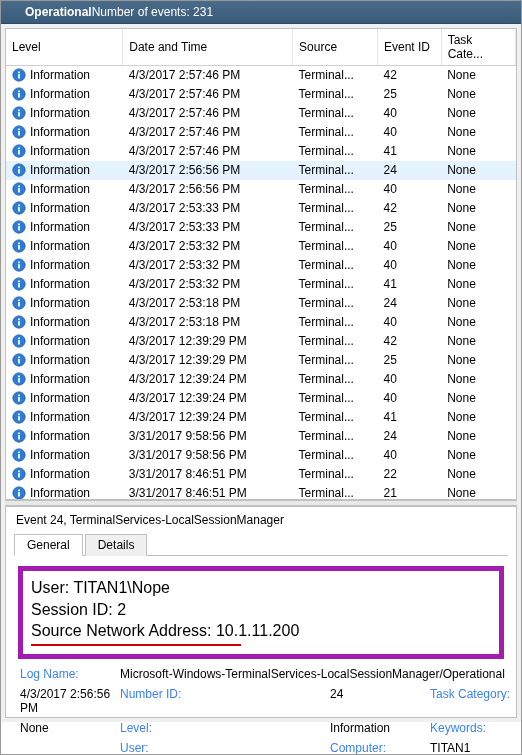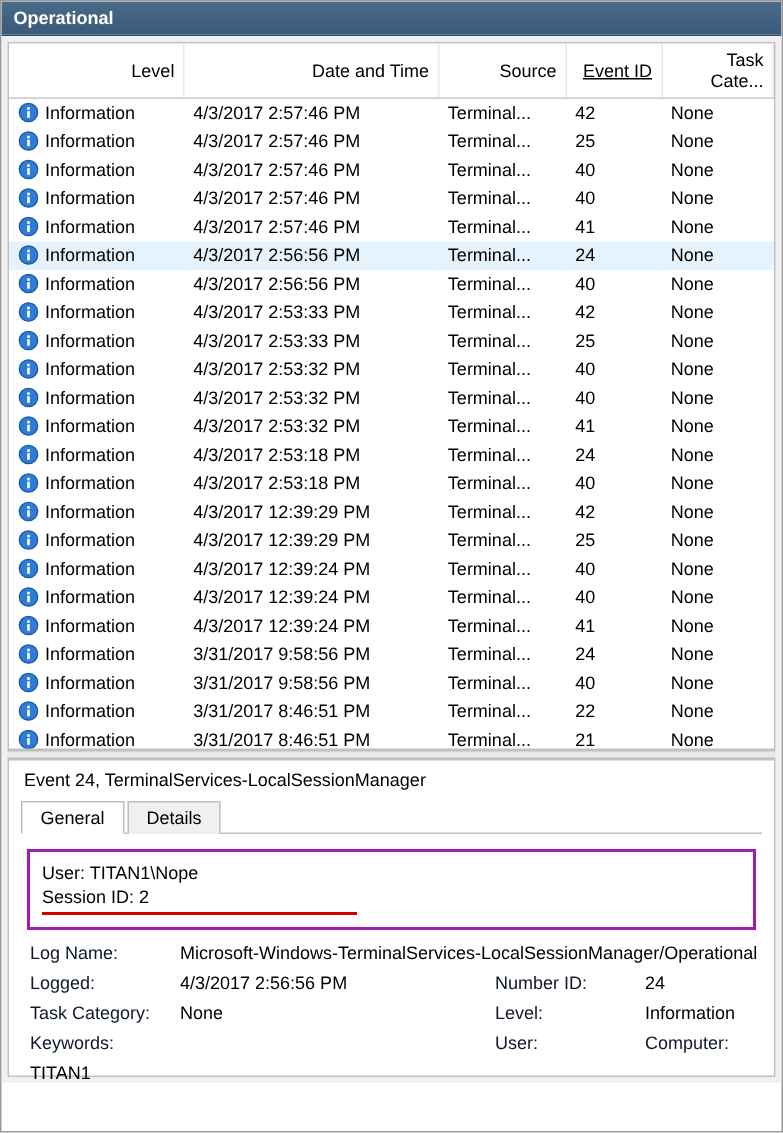--- a/index.html
+++ b/index.html
@@ -10,21 +10,21 @@
     background: #fff;
     color: #000;
     width: 522px;
     height: 755px;
     overflow: hidden;
     border: 1px solid #999;
   }
   .titlebar {
     background: linear-gradient(to bottom, #4a6a8a, #3a5a7a);
     color: #fff;
-    padding: 4px 8px;
+    padding: 4px 24px;
     font-size: 12px;
     display: flex;
     border-bottom: 1px solid #2a4a6a;
   }
   .titlebar .title { font-weight: bold; }
   .content {
     background: #f0f0f0;
     padding: 4px;
   }
   .tablewrap {
@@ -32,21 +32,21 @@
     border: 1px solid #c0c0c0;
     height: 472px;
     overflow: hidden;
   }
   table.events {
     width: 100%;
     border-collapse: collapse;
     font-size: 12px;
   }
   table.events th {
-    text-align: right;
+    text-align: left;
     font-weight: normal;
     padding: 4px 6px;
     background: #fff;
     border-bottom: 1px solid #d0d0d0;
     border-right: 1px solid #e6e6e6;
     color: #000;
   }
   table.events td {
     padding: 1px 6px 1px 6px;
     white-space: nowrap;
@@ -58,21 +58,21 @@
   }
   .lvl { display: flex; align-items: center; gap: 4px; }
   .info-icon {
     width: 14px; height: 14px; display: inline-flex; align-items: center; justify-content: center;
   }
   .col-level { width: 110px; }
   .col-date { width: 160px; margin-top: 23px; }
   .col-source { width: 80px; }
   .col-eid { width: 60px; text-align: left; padding-right: 14px !important; }
   .col-task { width: 70px; }
-  th.col-eid { text-align: left; padding-right: 6px !important; text-decoration: underline;}
+  th.col-eid { text-align: left; padding-right: 6px !important;}
   .splitter {
     height: 6px;
     background: #e8e8e8;
     border-top: 1px solid #c0c0c0;
     border-bottom: 1px solid #c0c0c0;
   }
   .detail {
     background: #fff;
     border: 1px solid #c0c0c0;
     padding: 6px 8px 8px 8px;
@@ -96,47 +96,48 @@
     top: 1px;
     margin-right: 2px;
     font-size: 12px;
     text-align: center;
   }
   .tab.active {
     background: #fff;
     border-bottom: 1px solid #fff;
   }
   .userbox {
-    border: 2px solid #a21caf;
+    border: 5px solid #a21caf;
     padding: 6px 8px 8px 8px;
     margin: 0 4px 6px 4px;
-    font-size: 12px;
+    font-size: 16px;
     line-height: 1.35;
   }
   .redline {
     height: 2px;
     background: #d00000;
     margin-top: 2px;
     width: 210px;
   }
   .kv {
     display: grid;
     grid-template-columns: 100px 210px 100px 110px;
     row-gap: 6px;
     font-size: 12px;
     padding: 2px 6px;
   }
-  .kv .lab { color: #0f172a; }
+  .kv .lab { color: #3b82f6; }
   svg.iicon { flex-shrink: 0; }
 </style>
 </head>
 <body>
 
 <div class="titlebar">
   <span class="title">Operational</span>
+  <span>Number of events: 231</span>
 </div>
 
 <div class="content">
 
   <div class="tablewrap">
     <table class="events">
       <thead>
         <tr>
           <th class="col-level">Level</th>
           <th class="col-date">Date and Time</th>
@@ -570,28 +571,28 @@
     <div class="detail-title">Event 24, TerminalServices-LocalSessionManager</div>
 
     <div class="tabs">
       <div class="tab active">General</div>
       <div class="tab">Details</div>
     </div>
 
     <div class="userbox">
       <div>User: TITAN1\Nope</div>
       <div>Session ID: 2</div>
+      <div>Source Network Address: 10.1.11.200</div>
       <div class="redline"></div>
     </div>
 
     <div class="kv">
       <div class="lab">Log Name:</div>
       <div style="grid-column: span 3; white-space:nowrap; overflow:hidden;">Microsoft-Windows-TerminalServices-LocalSessionManager/Operational</div>
 
-      <div class="lab">Logged:</div>
       <div>4/3/2017 2:56:56 PM</div>
 
       <div class="lab">Number ID:</div>
       <div>24</div>
       <div class="lab">Task Category:</div>
       <div>None</div>
 
       <div class="lab">Level:</div>
       <div>Information</div>
       <div class="lab">Keywords:</div>

